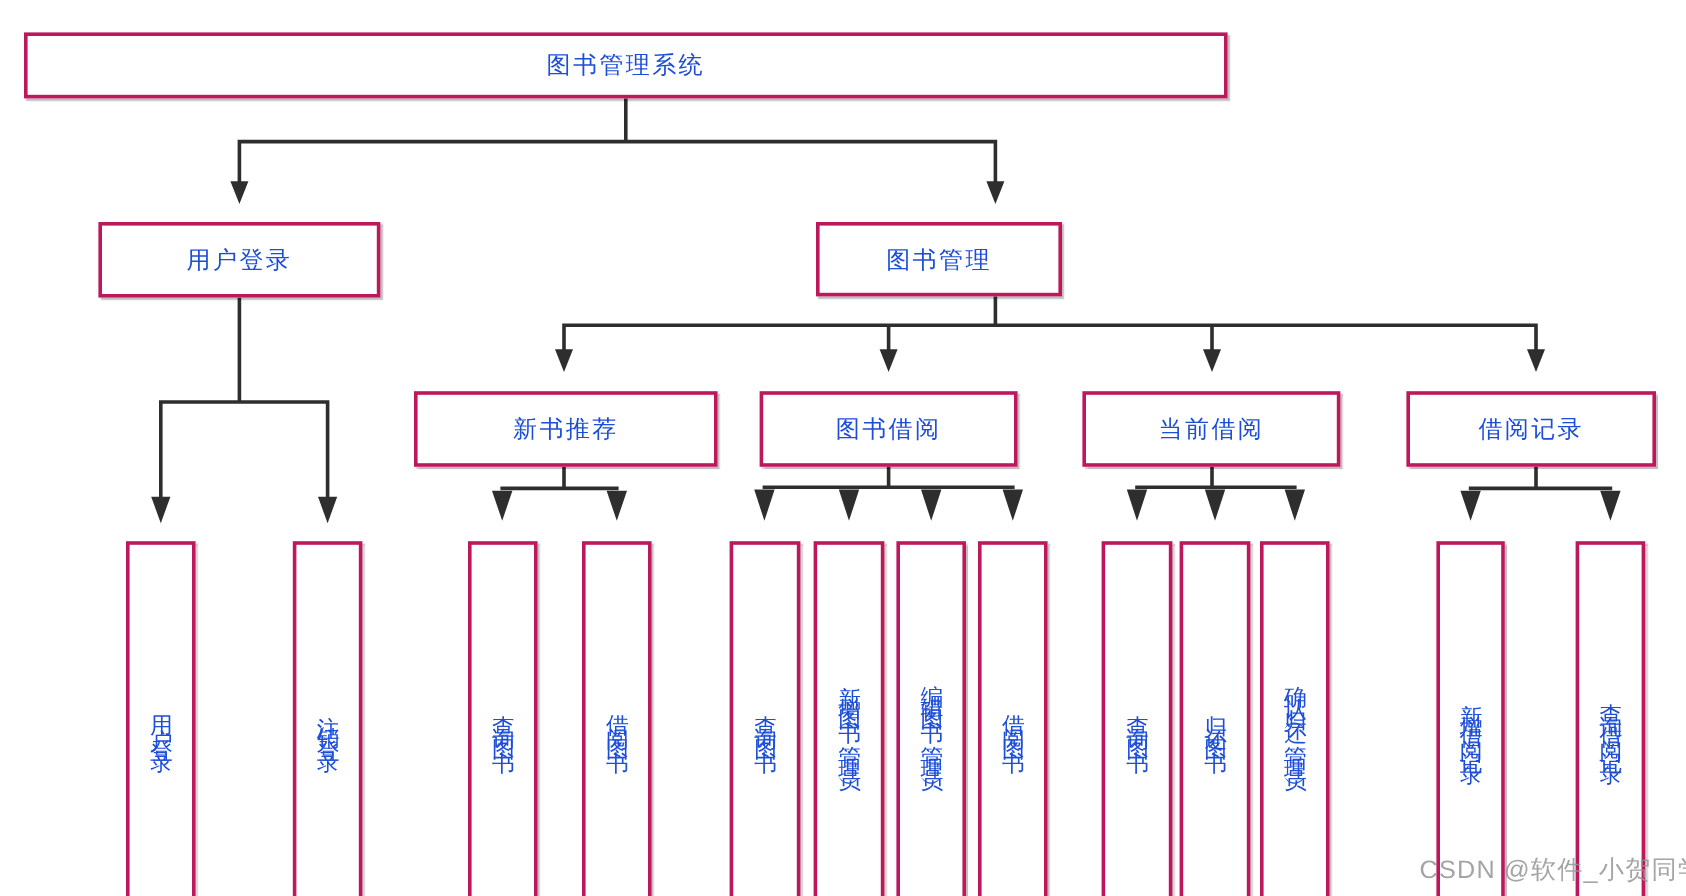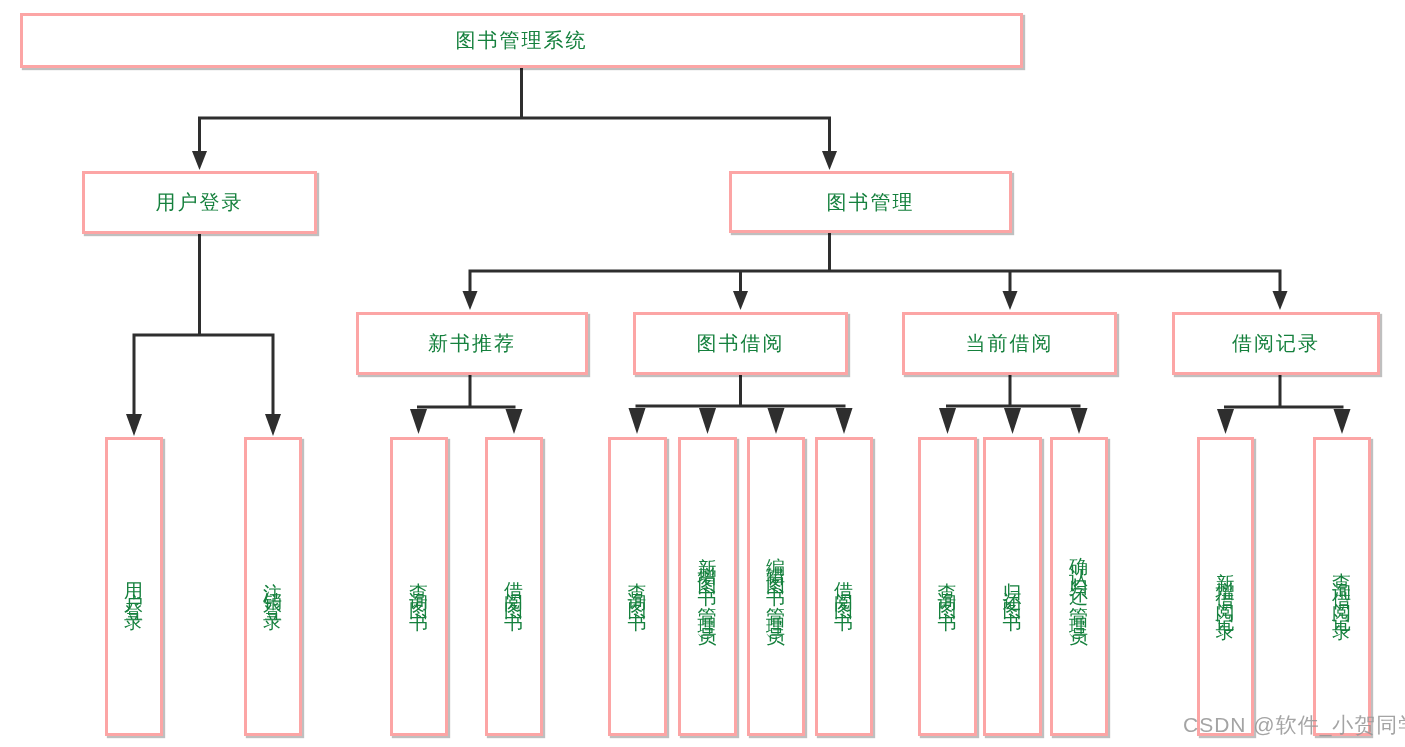--- a/index.html
+++ b/index.html
@@ -3,36 +3,36 @@
 <meta charset="utf-8">
 <style>
   html,body{margin:0;padding:0;background:#ffffff;}
   .canvas{
     position:relative;width:1405px;height:747px;background:#ffffff;
     font-family:"Liberation Sans","DejaVu Sans",sans-serif;overflow:hidden;
   }
   .wires{position:absolute;left:0;top:0;width:1405px;height:747px;}
   .node{
     position:absolute;box-sizing:border-box;background:#ffffff;
-    border:3px solid #fca5a5;box-shadow:2px 2px 1px rgba(0,0,0,0.25);
+    border:3px solid #be185d;box-shadow:2px 2px 1px rgba(0,0,0,0.25);
     display:flex;align-items:center;justify-content:center;
-    color:#15803d;font-size:20px;letter-spacing:2px;white-space:nowrap;
+    color:#1d4ed8;font-size:20px;letter-spacing:2px;white-space:nowrap;margin-top:14px;
   }
   .v{
     writing-mode:vertical-rl;text-orientation:mixed;
     font-size:19px;letter-spacing:10px;line-height:1;padding:6px 0;
     white-space:normal;
   }
   
   .n-root{left:20px;top:13px;width:1003px;height:55px;}
   
   .n-l2-0{left:82px;top:171px;width:235px;height:63px;}
-  .n-l2-1{left:729px;top:171px;width:283px;height:62px;}
+  .n-l2-1{left:680px;top:171px;width:205px;height:62px;}
   
-  .n-l3-0{left:356px;top:312px;width:232px;height:63px;}
+  .n-l3-0{left:345px;top:312px;width:253px;height:63px;}
   .n-l3-1{left:633px;top:312px;width:215px;height:63px;}
   .n-l3-2{left:902px;top:312px;width:215px;height:63px;}
   .n-l3-3{left:1172px;top:312px;width:208px;height:63px;}
   
   .leaf{top:437px;height:299px;}
   .n-a0{left:105px;width:58px;}  .n-a1{left:244px;width:58px;}
   .n-b0{left:390px;width:58px;}  .n-b1{left:485px;width:58px;}
   .n-c0{left:608px;width:59px;}  .n-c1{left:678px;width:59px;}
   .n-c2{left:747px;width:58px;}  .n-c3{left:815px;width:58px;}
   .n-d0{left:918px;width:59px;}  .n-d1{left:983px;width:59px;}

